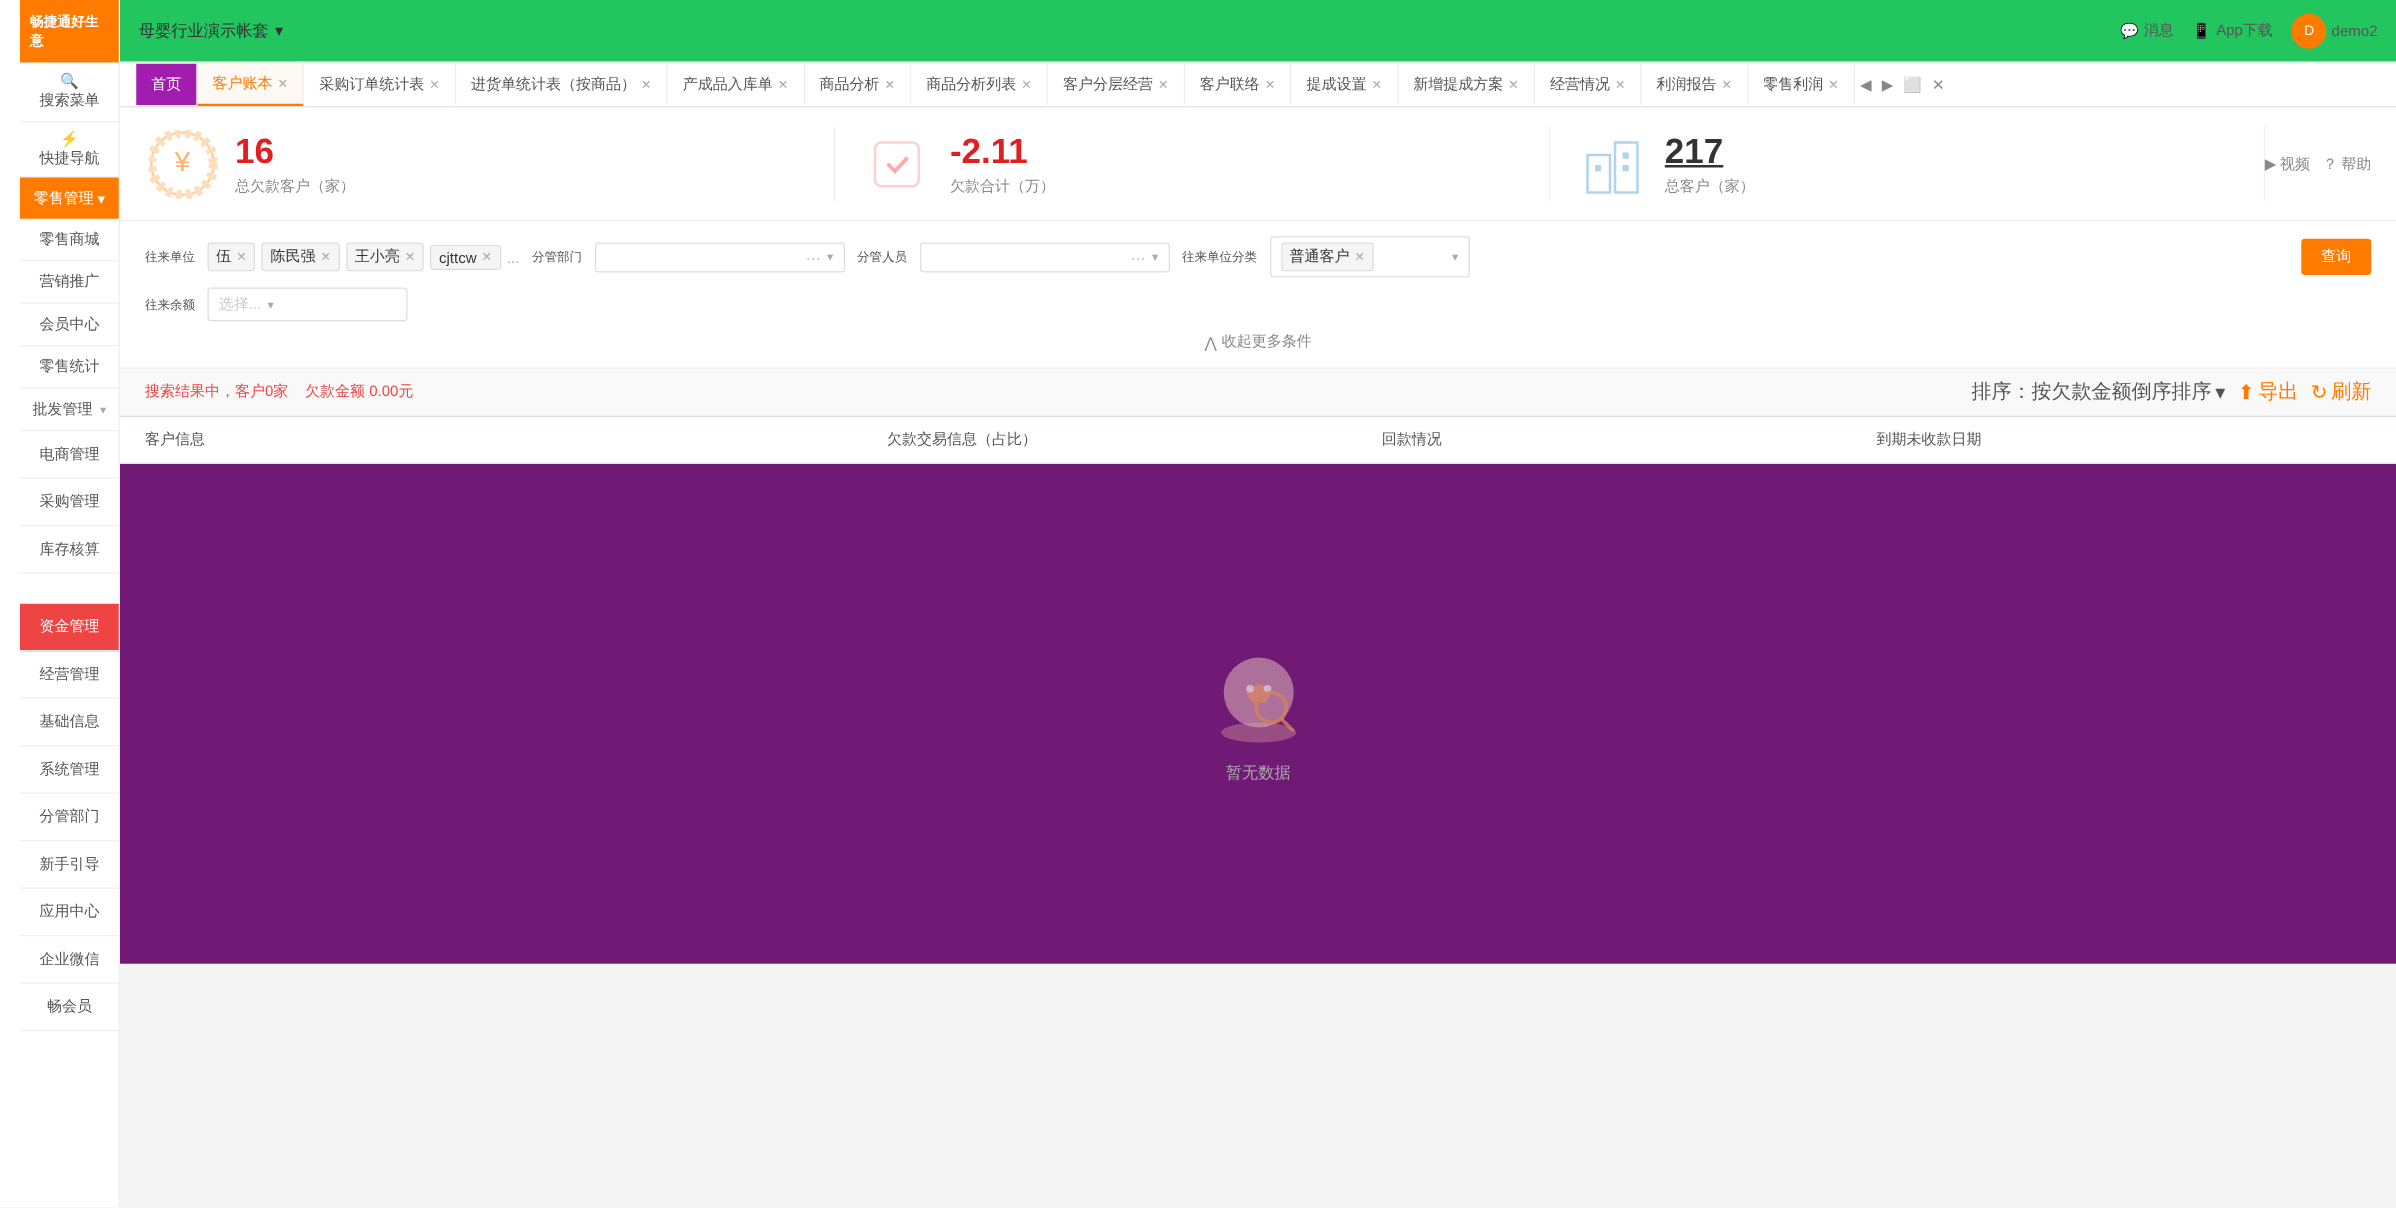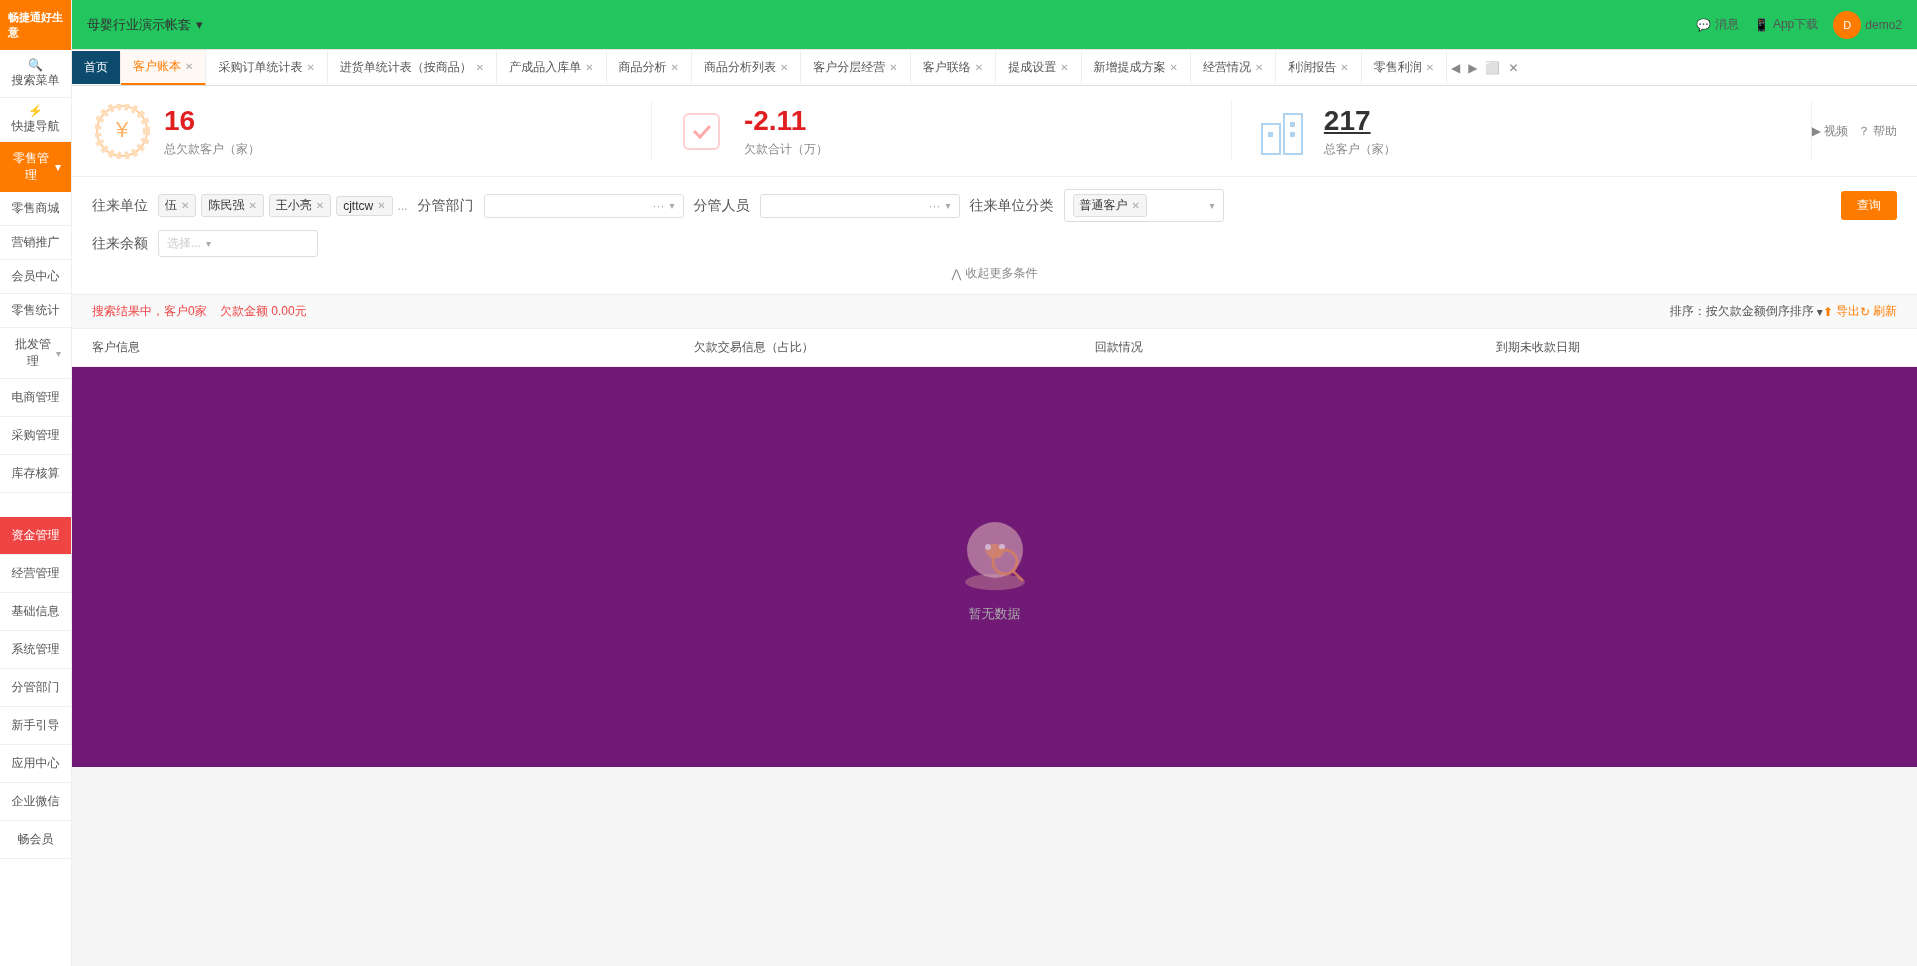--- a/index.html
+++ b/index.html
@@ -1,19 +1,19 @@
 <!DOCTYPE html>
 <html><head>
   <meta charset="utf-8">
   <style>
     * { box-sizing: border-box; margin: 0; padding: 0; }
     body { font-family: "Microsoft YaHei", "PingFang SC", Arial, sans-serif; font-size: 12px; background: #f5f5f5; display: flex; height: 100vh; overflow: hidden; }
 
     
-    .sidebar { width: 72px; background: #fff; display: flex; flex-direction: column; border-right: 1px solid #eee; flex-shrink: 0; }
+    .sidebar { width: 96px; background: #fff; display: flex; flex-direction: column; border-right: 1px solid #eee; flex-shrink: 0; padding-left: 16px; }
     .sidebar-logo { background: #ff7b00; padding: 10px 8px; display: flex; align-items: center; justify-content: center; height: 50px; }
     .sidebar-logo-text { color: #fff; font-size: 11px; font-weight: bold; }
     .sidebar-search { padding: 8px 10px; border-bottom: 1px solid #eee; text-align: center; font-size: 12px; color: #555; cursor: pointer; }
     .sidebar-nav { padding: 6px 10px; text-align: center; font-size: 12px; color: #555; cursor: pointer; border-bottom: 1px solid #eee; }
     .sidebar-item { padding: 10px 5px; text-align: center; font-size: 12px; color: #555; cursor: pointer; border-bottom: 1px solid #f0f0f0; }
     .sidebar-item.active { background: #ef4444; color: #fff; margin-top: 24px; }
 
     
     .main { flex: 1; display: flex; flex-direction: column; overflow: hidden; }
 
@@ -22,21 +22,21 @@
     .topbar-left { display: flex; align-items: center; gap: 8px; }
     .workspace-selector { display: flex; align-items: center; gap: 5px; font-size: 13px; color: #333; cursor: pointer; }
     .topbar-right { display: flex; align-items: center; gap: 15px; font-size: 12px; color: #555; }
     .topbar-btn { display: flex; align-items: center; gap: 4px; cursor: pointer; }
     .avatar { width: 28px; height: 28px; border-radius: 50%; background: #ff7b00; display: flex; align-items: center; justify-content: center; color: #fff; font-size: 11px; }
 
     
     .tabs-bar { background: #fff; border-bottom: 1px solid #ddd; display: flex; align-items: center; overflow: hidden; }
     .tab { display: flex; align-items: center; padding: 8px 12px; font-size: 12px; color: #555; cursor: pointer; white-space: nowrap; border-right: 1px solid #eee; gap: 4px; flex-shrink: 0; }
     .tab.active { background: #fff9f5; color: #ff7b00; border-bottom: 2px solid #ff7b00; }
-    .tab-home { background: #0c4a6e; color: #fff; }
+    .tab-home { background: #a21caf; color: #fff; margin-left: 13px; }
     .tab-close { font-size: 10px; color: #aaa; cursor: pointer; }
     .tabs-nav { display: flex; align-items: center; padding: 0 4px; cursor: pointer; color: #888; }
 
     
     .content { flex: 1; overflow-y: auto; background: #f5f5f5; }
 
     
     .stats-row { background: #fff; display: flex; align-items: center; padding: 15px 20px; border-bottom: 1px solid #eee; gap: 0; }
     .stat-block { flex: 1; display: flex; align-items: center; gap: 12px; border-right: 1px solid #f0f0f0; padding: 0 20px; }
     .stat-block:first-child { padding-left: 0; }
@@ -46,36 +46,36 @@
     .stat-value { font-size: 28px; font-weight: bold; }
     .stat-value.red { color: #e02020; }
     .stat-value.black { color: #333; text-decoration: underline; }
     .stat-label { font-size: 12px; color: #888; margin-top: 4px; }
     .stat-right { margin-left: auto; display: flex; align-items: center; gap: 10px; font-size: 12px; color: #888; }
     .stat-help-btn { display: flex; align-items: center; gap: 3px; cursor: pointer; }
 
     
     .filter-area { background: #fff; padding: 12px 20px; border-bottom: 1px solid #eee; }
     .filter-row { display: flex; align-items: center; gap: 10px; margin-bottom: 8px; flex-wrap: wrap; }
-    .filter-label { color: #555; font-size: 14px; white-space: nowrap; }
+    .filter-label { color: #555; font-size: 10px; white-space: nowrap; }
     .filter-tags { display: flex; align-items: center; gap: 5px; flex-wrap: wrap; }
     .filter-tag { background: #f5f5f5; border: 1px solid #ddd; border-radius: 3px; padding: 2px 6px; font-size: 12px; color: #333; display: flex; align-items: center; gap: 4px; }
     .filter-tag-close { color: #aaa; cursor: pointer; font-size: 10px; }
     .filter-more { color: #aaa; cursor: pointer; font-size: 12px; }
     .filter-select { border: 1px solid #ddd; border-radius: 3px; padding: 4px 8px; font-size: 12px; color: #333; display: flex; align-items: center; gap: 5px; cursor: pointer; min-width: 120px; }
     .filter-select-wide { min-width: 200px; }
     .filter-select-end { min-width: 160px; }
     .chevron { color: #aaa; font-size: 10px; }
     .collapse-btn { display: flex; align-items: center; gap: 4px; color: #888; font-size: 12px; cursor: pointer; margin: 0 auto; }
     .query-btn { background: #ff7b00; color: #fff; border: none; border-radius: 3px; padding: 6px 16px; font-size: 12px; cursor: pointer; margin-left: auto; }
 
     
     .result-bar { background: #f9f9f9; padding: 8px 20px; border-bottom: 1px solid #eee; display: flex; align-items: center; justify-content: space-between; }
     .result-info { font-size: 12px; color: #ef4444; }
-    .result-actions { display: flex; align-items: flex-end; font-size: 12px; color: #555; }
+    .result-actions { display: flex; align-items: flex-end; gap: 10px; font-size: 16px; color: #555; }
     .sort-btn { display: flex; align-items: center; gap: 3px; cursor: pointer; }
     .export-btn { display: flex; align-items: center; gap: 3px; cursor: pointer; color: #ff7b00; }
     .refresh-btn { display: flex; align-items: center; gap: 3px; cursor: pointer; color: #ff7b00; }
 
     
     .table-area { background: #701a75; margin: 0; }
     .table-header { display: flex; padding: 10px 20px; border-bottom: 1px solid #eee; background: #fff; }
     .table-col { flex: 1; font-size: 12px; color: #555; font-weight: normal; }
     .table-col:first-child { flex: 1.5; }
     .table-body { min-height: 400px; display: flex; align-items: center; justify-content: center; flex-direction: column; gap: 10px; padding: 80px 0; }

